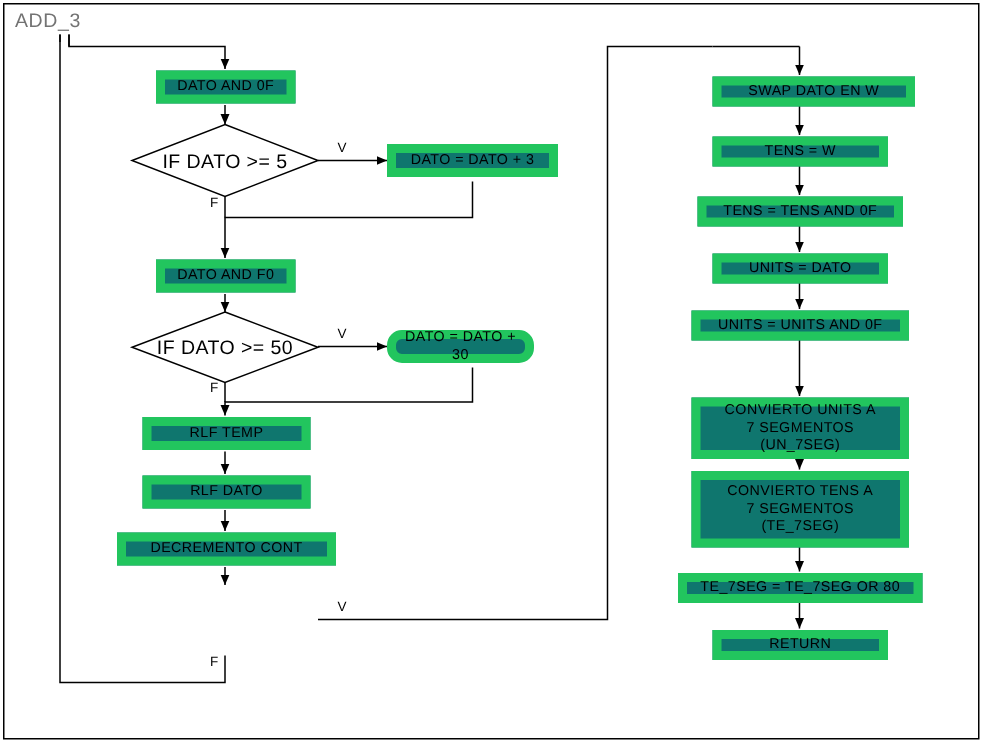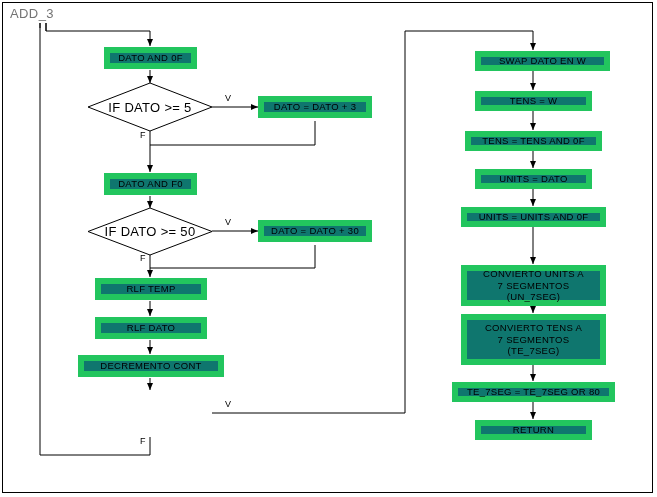--- a/index.html
+++ b/index.html
@@ -173,21 +173,21 @@
     <span>DATO AND F0</span>
   </div>
 
   <div class="decision" style="left:88px; top:208px; width:124px; height:47px;">
     <svg width="124" height="47" viewBox="0 0 124 47" xmlns="http://www.w3.org/2000/svg">
       <polygon points="62,0 124,23.5 62,47 0,23.5" fill="#ffffff" stroke="#000000" stroke-width="1"></polygon>
     </svg>
     <div class="dlabel">IF DATO &gt;= 50</div>
   </div>
 
-  <div class="node" style="left:258px; top:220px; width:114px; height:22px;">
+  <div class="node" style="left:258px; top:220px; width:98px; height:22px;border-radius:10px;">
     <span>DATO = DATO + 30</span>
   </div>
 
   <div class="node" style="left:95px; top:278px; width:112px; height:22px;">
     <span>RLF TEMP</span>
   </div>
 
   <div class="node" style="left:95px; top:317px; width:112px; height:22px;">
     <span>RLF DATO</span>
   </div>

